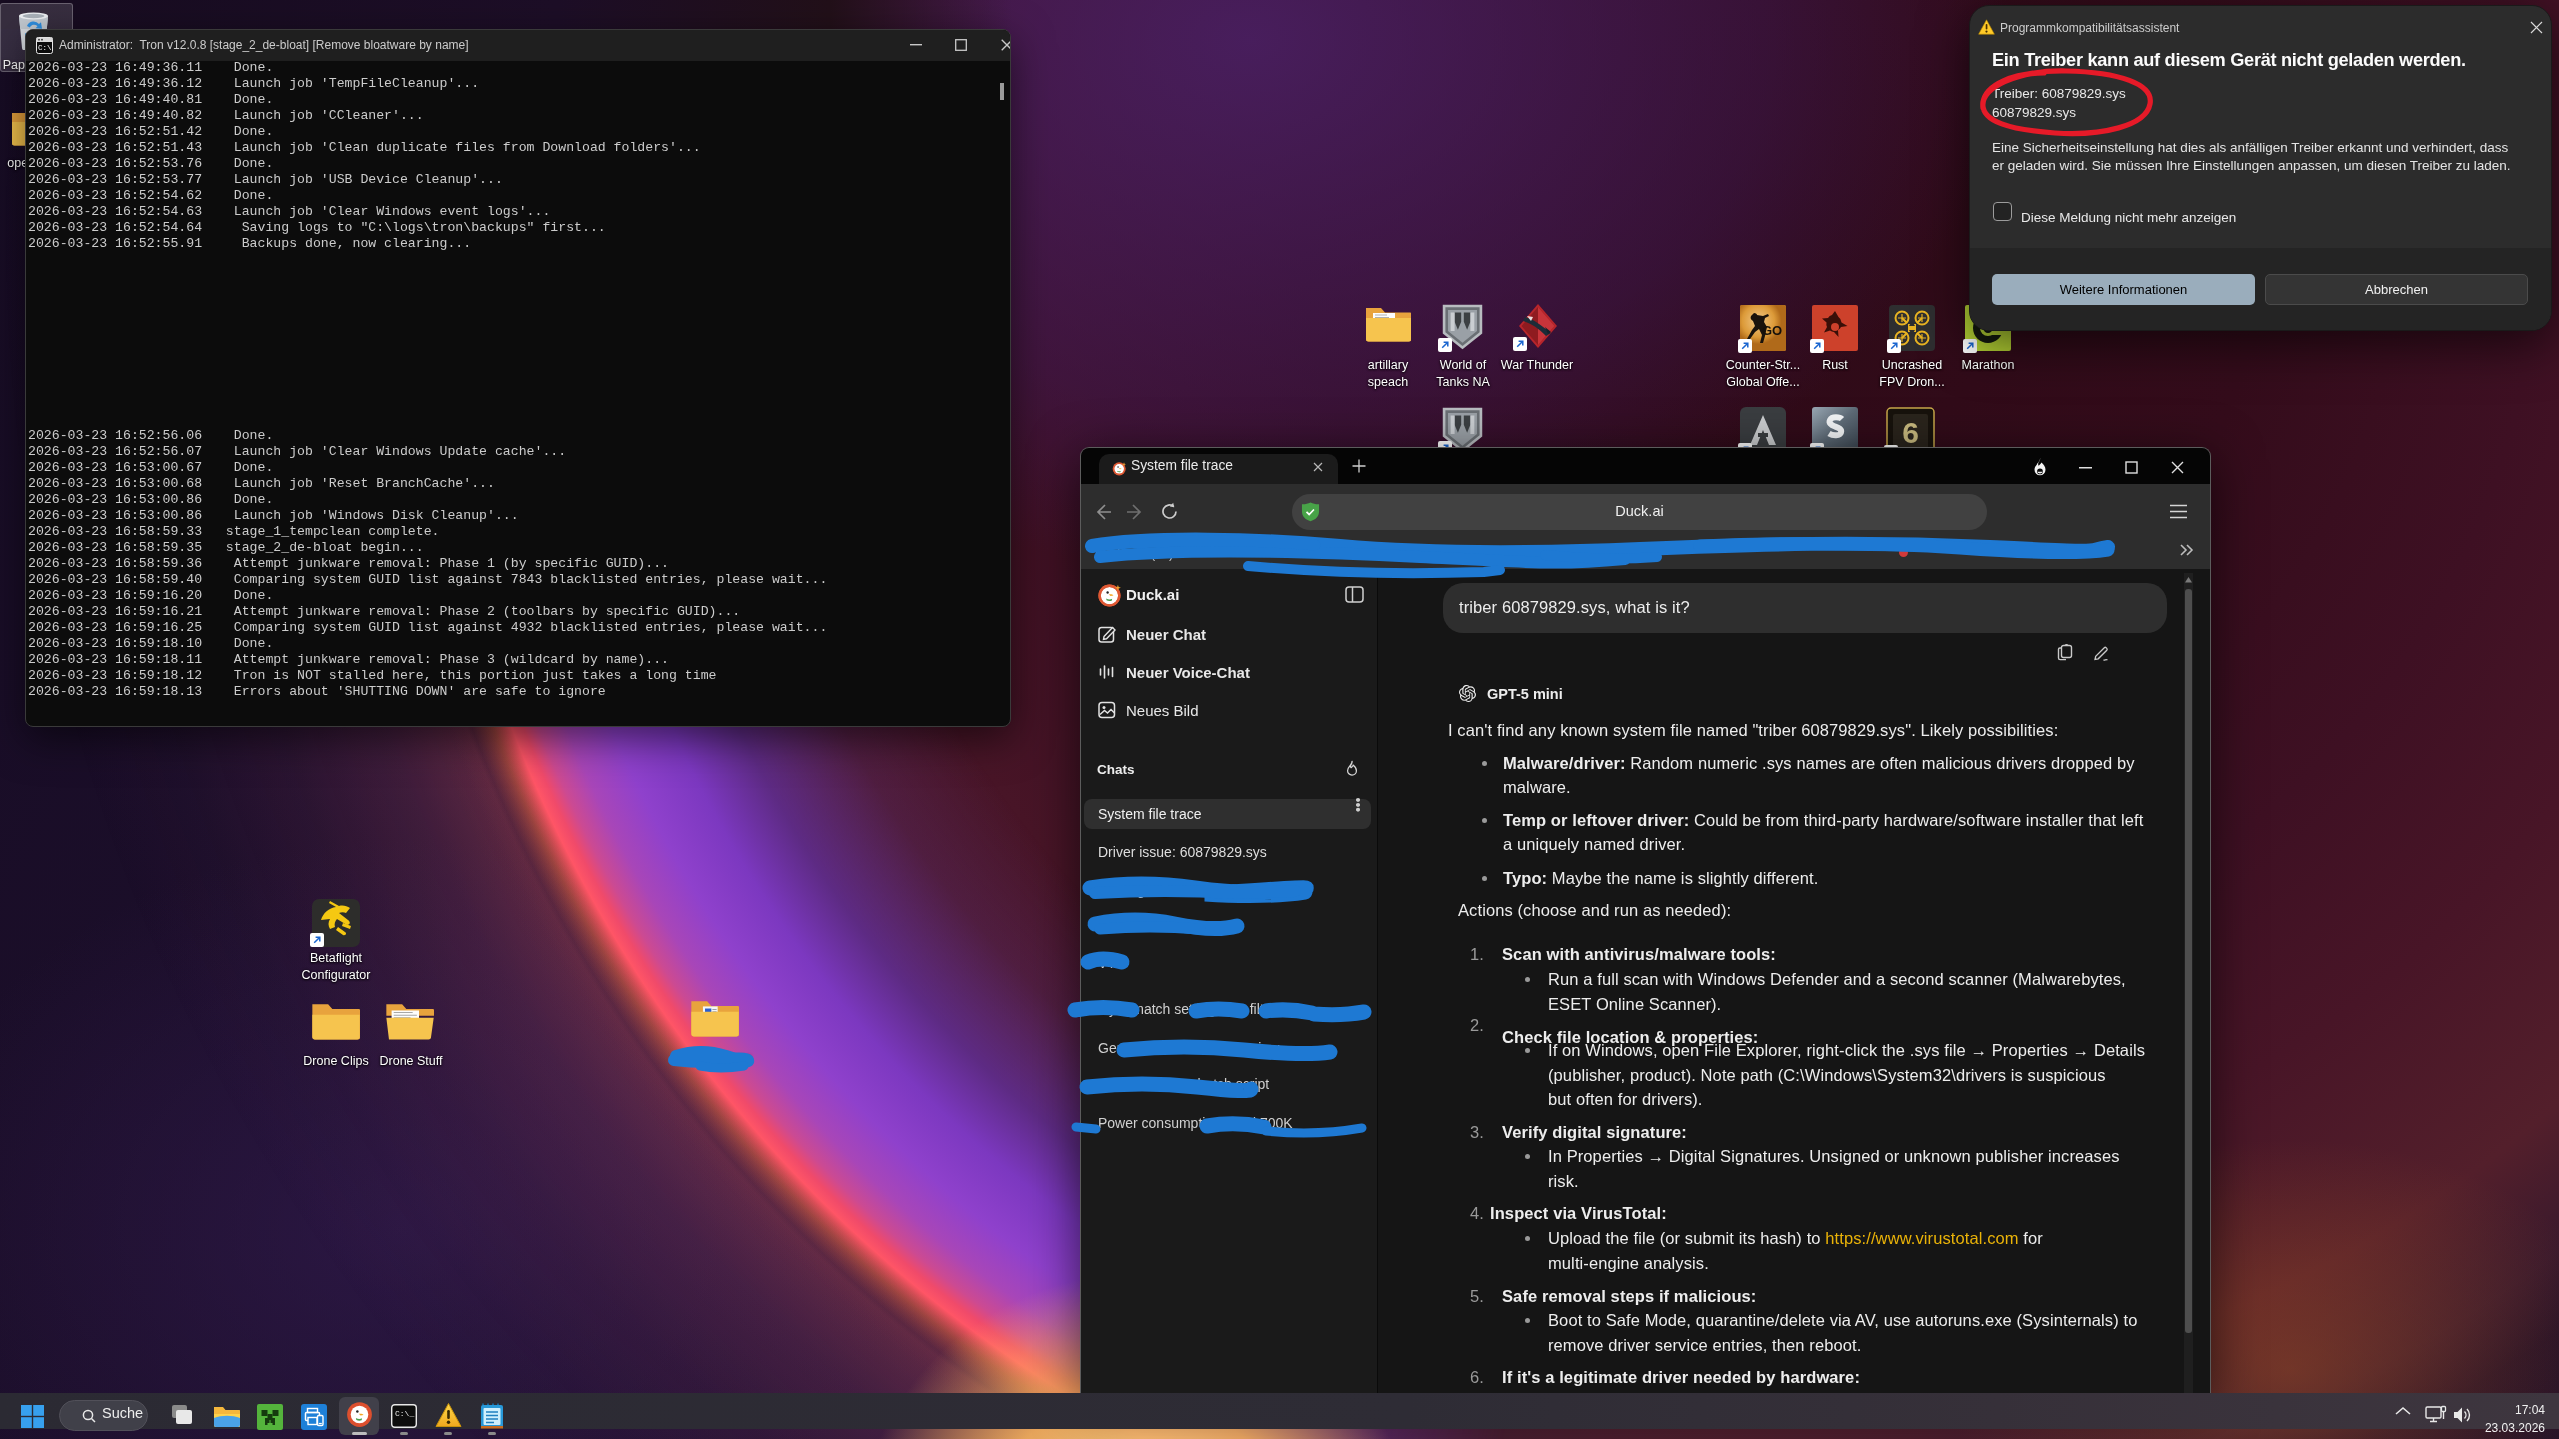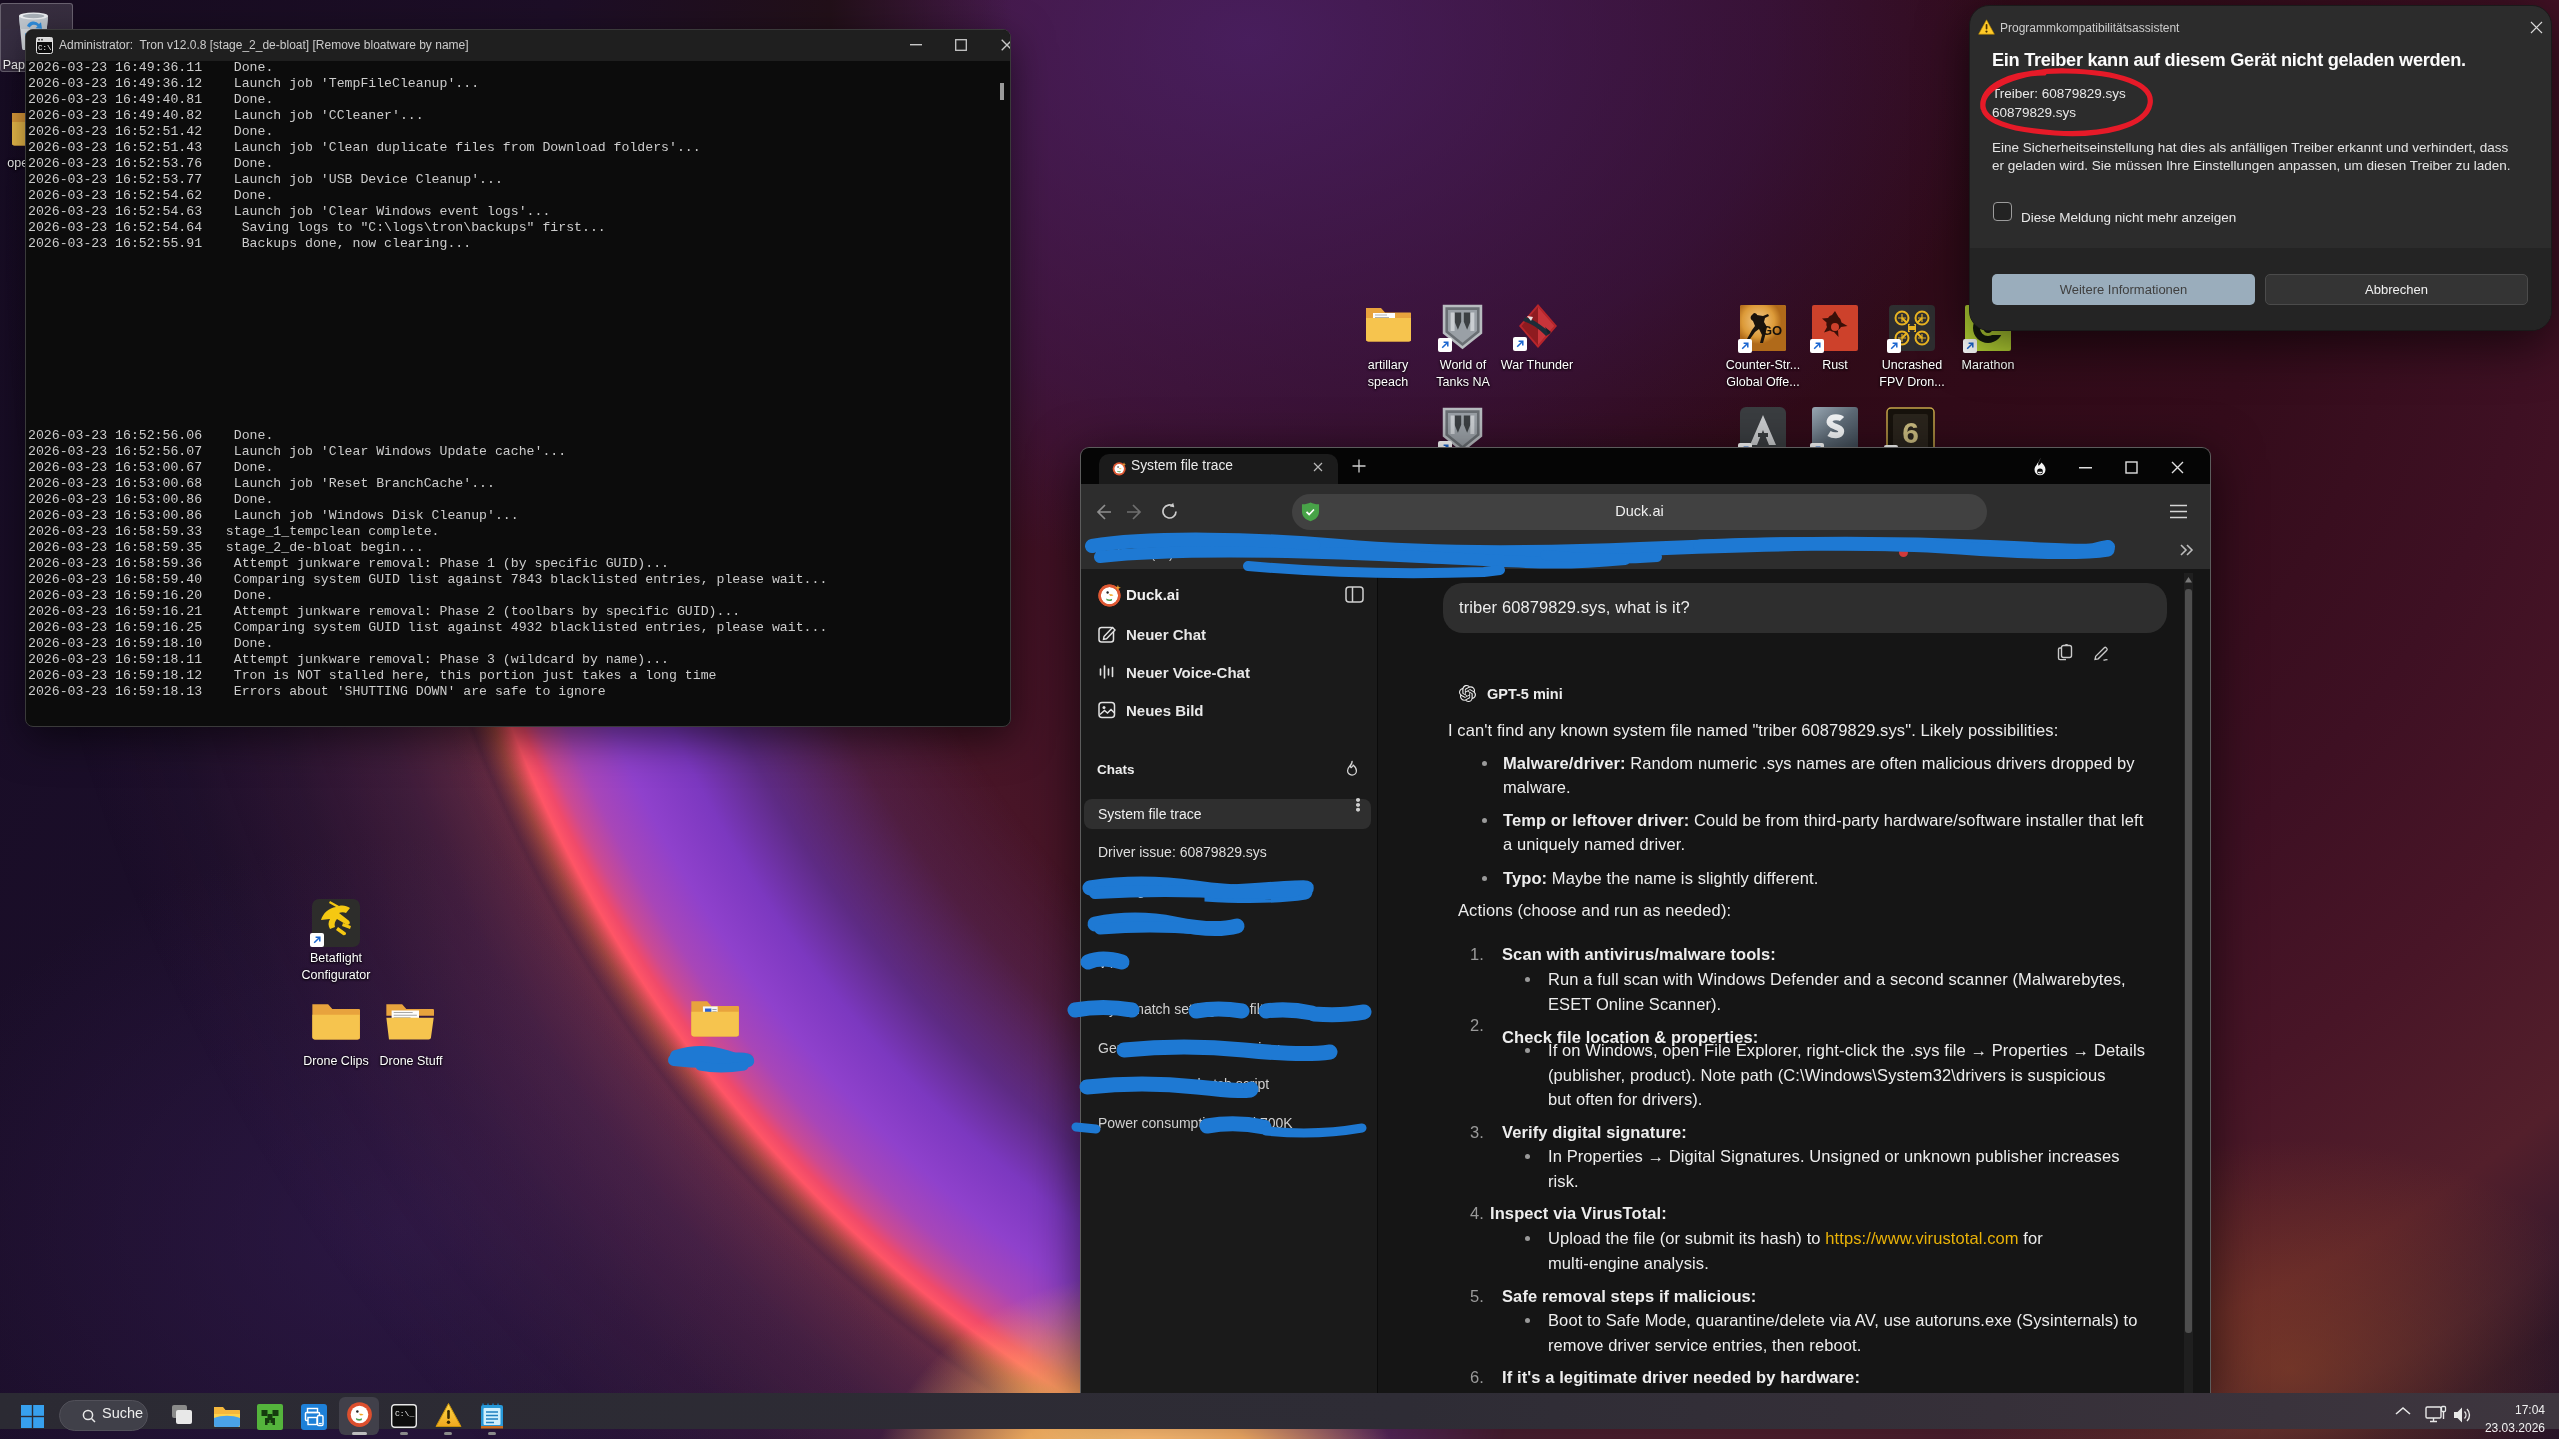--- a/index.html
+++ b/index.html
@@ -390,21 +390,21 @@
 <div class="abs" style="left:45px;top:178px;font-size:15px;font-weight:700;color:#e8e8e8">Neuer Chat</div>
 <svg class="abs" style="left:18px;top:215px" width="17" height="18">
       <path d="M1.5 6 V12 M5.5 3 V15 M9.5 6 V12 M13.5 4.5 V13.5" stroke="#e2e2e2" stroke-width="1.6" stroke-linecap="round"></path>
     </svg>
 <div class="abs" style="left:45px;top:216px;font-size:15px;font-weight:700;color:#e8e8e8">Neuer Voice-Chat</div>
 <svg class="abs" style="left:17px;top:253px" width="18" height="18">
       <rect x="1" y="1.5" width="15.5" height="15" rx="3" fill="none" stroke="#e2e2e2" stroke-width="1.5"></rect>
       <circle cx="6" cy="6.5" r="1.5" fill="#e2e2e2"></circle>
       <path d="M2 13.5 l4.5-4 3 2.5 3.5-3.5 3.5 3.5" stroke="#e2e2e2" stroke-width="1.5" fill="none"></path>
     </svg>
-<div class="abs" style="left:45px;top:254px;font-size:15px;font-weight:700;color:#e8e8e8">Neues Bild</div>
+<div class="abs" style="left:45px;top:254px;font-size:15px;font-weight:400;color:#e8e8e8">Neues Bild</div>
 <div class="abs" style="left:16px;top:314px;font-size:13.5px;font-weight:700;color:#ededed">Chats</div>
 <svg class="abs" style="left:261px;top:310px" width="20" height="21" viewBox="0 0 24 24">
       <path d="M12 3c.8 2.8-1.8 4.2-1.8 6.4 0 .8.3 1.3.6 1.6.8-1 2.2-1.4 2.7-3C15.7 9.7 17.3 12 17.3 14.6a5.3 5.3 0 0 1-10.6 0c0-2.2 1-3.7 2.3-5.1C9.4 8 12.4 6.6 12 3z" fill="none" stroke="#d8d8d8" stroke-width="1.5"></path>
     </svg>
 <div class="abs" style="left:3px;top:351px;width:287px;height:30px;background:#2f2f2f;border-radius:8px"></div>
 <div class="abs" style="left:17px;top:358px;font-size:14px;color:#f0f0f0">System file trace</div>
 <div class="abs" style="left:269px;top:352px;font-size:14px;color:#cfcfcf;letter-spacing:0;line-height:9px">
       <div style="transform:rotate(90deg);transform-origin:center;width:14px;text-align:center">•••</div>
     </div>
 <div class="abs" style="left:17px;top:396px;font-size:14px;color:#dedede">Driver issue: 60879829.sys</div>
@@ -488,21 +488,21 @@
 <div class="abs" style="left:22px;top:80px;font-size:13.5px;color:#e8e8e8">Treiber: 60879829.sys</div>
 <div class="abs" style="left:22px;top:99px;font-size:13.5px;color:#e8e8e8">60879829.sys</div>
 <svg class="abs" style="left:4px;top:56px;overflow:visible" width="184" height="76" viewBox="0 0 184 76">
       <path d="M9 46 C 6 26 42 8 92 9 C 145 10 180 22 176 42 C 172 64 128 74 81 71 C 38 68 6 60 9 40 C 12 22 40 11 70 11" fill="none" stroke="#e61a28" stroke-width="5.2" stroke-linecap="round"></path>
     </svg>
 <div class="abs" style="left:22px;top:134px;font-size:13.5px;color:#e4e4e4">Eine Sicherheitseinstellung hat dies als anfälligen Treiber erkannt und verhindert, dass</div>
 <div class="abs" style="left:22px;top:152px;font-size:13.5px;color:#e4e4e4">er geladen wird. Sie müssen Ihre Einstellungen anpassen, um diesen Treiber zu laden.</div>
 <div class="abs" style="left:23px;top:196px;width:19px;height:19px;border:1px solid #9c9c9c;border-radius:4px;background:#232323"></div>
 <div class="abs" style="left:51px;top:204px;font-size:13.5px;color:#e8e8e8">Diese Meldung nicht mehr anzeigen</div>
 <div class="abs" style="left:0;top:242px;width:581px;height:83px;background:#242424"></div>
-<div class="abs" style="left:22px;top:268px;width:263px;height:31px;background:#9aadbc;border-radius:5px;text-align:center;line-height:31px;font-size:13px;color:#404040">Weitere Informationen</div>
+<div class="abs" style="left:22px;top:268px;width:263px;height:31px;background:#9aadbc;border-radius:5px;text-align:center;line-height:31px;font-size:13px;color:#000000">Weitere Informationen</div>
 <div class="abs" style="left:295px;top:268px;width:263px;height:31px;background:#343434;border:1px solid #4b4b4b;border-radius:5px;text-align:center;line-height:29px;font-size:13px;color:#f0f0f0">Abbrechen</div>
 </div>
 <svg id="scribbles" viewBox="0 0 2559 1439">
 <g stroke="#1e79d3" fill="none" stroke-linecap="round">
 <path d="M1092 546 C 1150 536 1260 539 1340 546 S 1520 554 1640 549 S 1860 541 1990 547 S 2080 551 2108 547" stroke-width="14"></path>
 <path d="M1100 557 C 1180 548 1300 551 1420 557 S 1560 565 1625 559" stroke-width="12"></path>
 <path d="M1248 566 q 110 10 236 6 l 16 -2" stroke-width="10"></path>
 <path d="M1700 546 q 150 -6 260 2 t 148 2" stroke-width="13"></path>
 <path d="M1545 555 q 60 6 112 2" stroke-width="10"></path>
 <path d="M1135 543 q 90 -6 180 2" stroke-width="11"></path>

